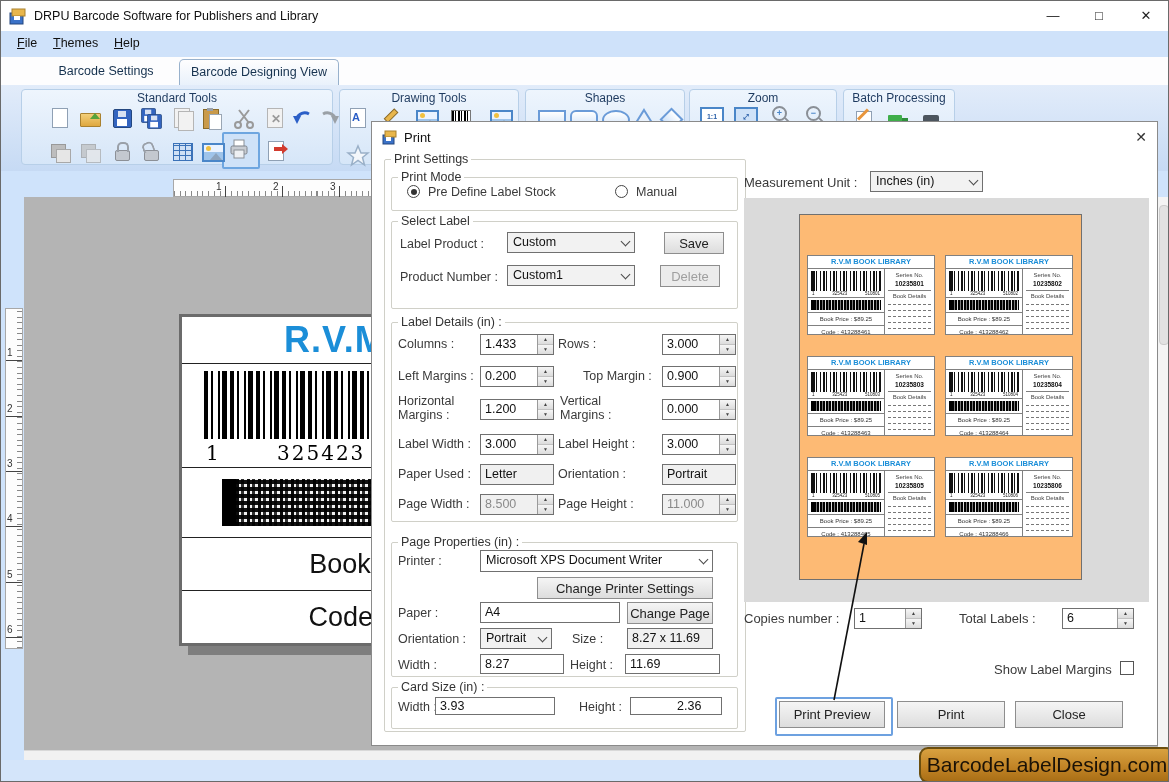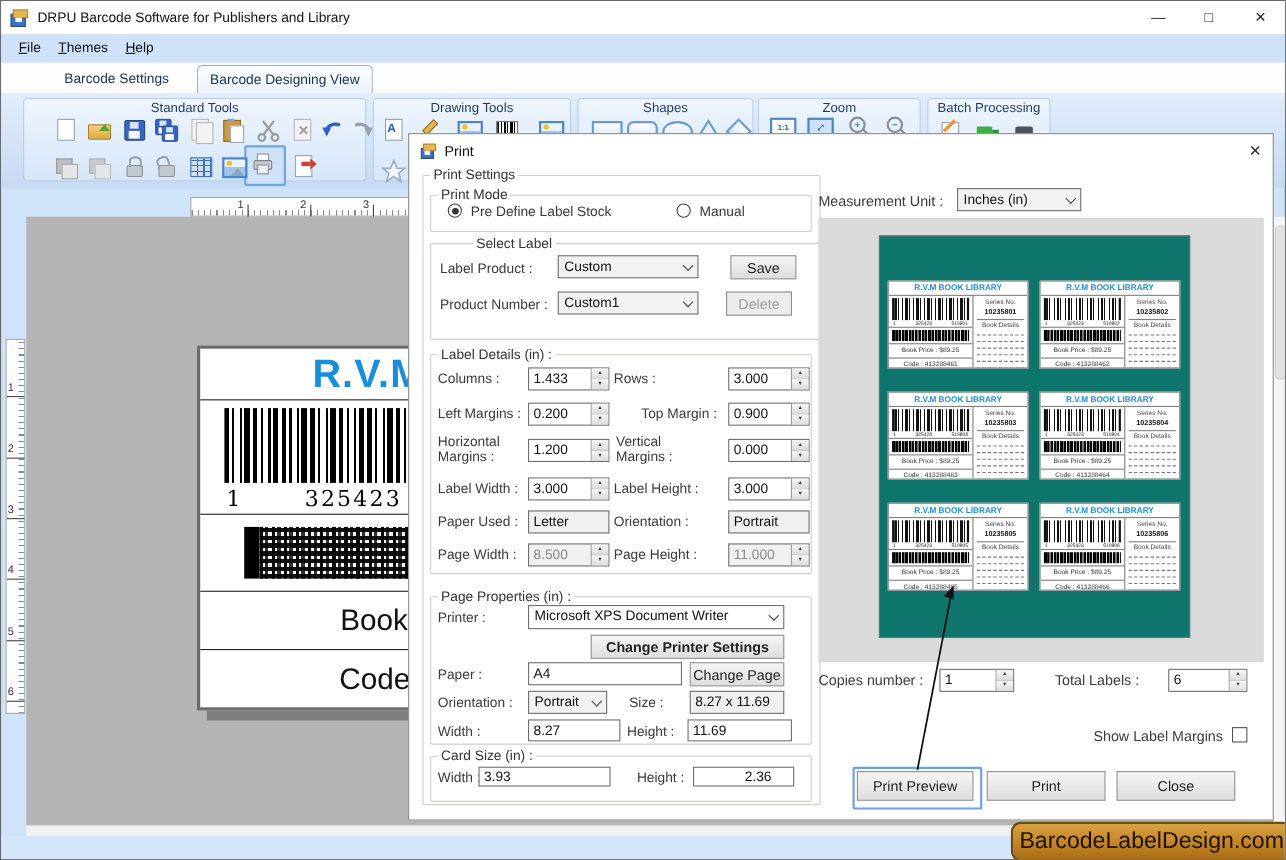--- a/index.html
+++ b/index.html
@@ -107,21 +107,21 @@
   .spin .btns i{flex:1;font-style:normal;font-size:5px;color:#444;background:linear-gradient(#f6f6f6,#dcdcdc);text-align:center;line-height:9px;border-bottom:1px solid #c2c2c2;}
   .spin .btns i:last-child{border-bottom:none;}
   .combo{position:absolute;background:#f2f2f2;border:1px solid #707070;box-sizing:border-box;font-size:12.5px;color:#111;padding:2px 16px 0 5px;height:21px;}
   .combo .chev{position:absolute;right:5px;top:5px;width:6px;height:6px;border-right:1.5px solid #4a4a4a;border-bottom:1.5px solid #4a4a4a;transform:rotate(45deg);}
   .btn{position:absolute;background:linear-gradient(#f5f5f5,#dddddd);border:1px solid #8e8e8e;box-sizing:border-box;text-align:center;font-size:13px;color:#222;}
   .btn.dis{color:#9f9f9f;background:#ececec;}
   .radio{position:absolute;width:13px;height:13px;border:1px solid #444;border-radius:50%;background:#fff;box-sizing:border-box;}
   .radio.sel::after{content:"";position:absolute;left:2.5px;top:2.5px;width:6px;height:6px;border-radius:50%;background:#333;}
   .cbx{position:absolute;width:14px;height:14px;border:1px solid #555;background:#fff;box-sizing:border-box;}
   .preview-panel{left:372px;top:76px;width:405px;height:404px;background:#dadada;}
-  .preview-page{position:absolute;left:55px;top:16px;width:283px;height:366px;background:#0f766e;border:1px solid #707070;box-sizing:border-box;}
+  .preview-page{position:absolute;left:55px;top:16px;width:283px;height:366px;background:#fdba74;border:1px solid #707070;box-sizing:border-box;}
   .labels-grid{position:absolute;left:7px;top:40px;display:grid;grid-template-columns:128px 128px;grid-auto-rows:80px;column-gap:10px;row-gap:21px;}
   .mini-label{border:1px solid #808080;background:#fff;box-sizing:border-box;display:flex;flex-direction:column;overflow:hidden;}
   .ml-header{height:12px;line-height:12px;text-align:center;font-size:7.5px;font-weight:bold;color:#1b8ed8;border-bottom:1px solid #808080;}
   .ml-body{flex:1;display:flex;}
   .ml-left{width:76px;border-right:1px solid #808080;display:flex;flex-direction:column;}
   .ml-bars{height:20px;margin:2px 3px 0;background:repeating-linear-gradient(90deg,#111 0 2px,#fff 2px 3px,#111 3px 4px,#fff 4px 7px,#111 7px 8px,#fff 8px 10px);border-left:2px solid #111;border-right:2px solid #111;}
   .ml-digits{display:flex;justify-content:space-between;padding:0 4px 1px;font-size:4.5px;color:#222;border-bottom:1px solid #808080;}
   .ml-2d{height:10px;margin:2px 3px;background:repeating-linear-gradient(90deg,#000 0 2px,#777 2px 3px,#000 3px 5px,#ddd 5px 6px);border-left:3px solid #000;}
   .ml-price,.ml-code{border-top:1px solid #808080;height:12px;line-height:12px;text-align:center;font-size:6px;color:#333;}
   .ml-right{flex:1;display:flex;flex-direction:column;align-items:center;font-size:6px;color:#444;}
@@ -367,21 +367,21 @@
     </fieldset>
 
     <fieldset class="grpbox" style="left:19px;top:48px;width:345px;height:39px;">
       <legend>Print Mode</legend>
     </fieldset>
     <span class="radio sel" style="left:35px;top:63px;"></span>
     <span class="lbl" style="left:56px;top:63px;">Pre Define Label Stock</span>
     <span class="radio" style="left:243px;top:63px;"></span>
     <span class="lbl" style="left:264px;top:63px;">Manual</span>
 
-    <fieldset class="grpbox" style="left:19px;top:92px;width:345px;height:93px;padding-left:32px;">
+    <fieldset class="grpbox" style="left:19px;top:92px;width:345px;height:93px;">
       <legend>Select Label</legend>
     </fieldset>
     <span class="lbl" style="left:28px;top:115px;">Label Product :</span>
     <div class="combo" style="left:135px;top:110px;width:128px;"><span>Custom</span><i class="chev"></i></div>
     <div class="btn" style="left:292px;top:110px;width:60px;height:22px;line-height:21px;">Save</div>
     <span class="lbl" style="left:28px;top:148px;">Product Number :</span>
     <div class="combo" style="left:135px;top:143px;width:128px;"><span>Custom1</span><i class="chev"></i></div>
     <div class="btn dis" style="left:288px;top:143px;width:60px;height:22px;line-height:21px;">Delete</div>
 
     <fieldset class="grpbox" style="left:19px;top:193px;width:345px;height:205px;">
@@ -475,21 +475,21 @@
           <i>▲</i>
           <i>▼</i>
         </span>
       </div>
 
     <fieldset class="grpbox" style="left:19px;top:413px;width:345px;height:140px;">
       <legend>Page Properties (in) :</legend>
     </fieldset>
     <span class="lbl" style="left:26px;top:432px;">Printer :</span>
     <div class="combo" style="left:108px;top:428px;width:233px;height:22px;background:#fff;"><span>Microsoft XPS Document Writer</span><i class="chev"></i></div>
-    <div class="btn" style="left:165px;top:455px;width:176px;height:22px;line-height:21px;font-weight:bold;">Change Printer Settings</div>
+    <div class="btn" style="left:165px;top:455px;width:176px;height:22px;line-height:21px;">Change Printer Settings</div>
     <span class="lbl" style="left:26px;top:484px;">Paper :</span>
     <div class="inputbox" style="left:108px;top:480px;width:140px;height:21px;">A4</div>
     <div class="btn" style="left:255px;top:480px;width:86px;height:22px;line-height:21px;">Change Page</div>
     <span class="lbl" style="left:26px;top:510px;">Orientation :</span>
     <div class="combo" style="left:108px;top:506px;width:72px;"><span>Portrait</span><i class="chev"></i></div>
     <span class="lbl" style="left:200px;top:510px;">Size :</span>
     <div class="inputbox ro" style="left:255px;top:506px;width:86px;height:21px;">8.27 x 11.69</div>
     <span class="lbl" style="left:26px;top:536px;">Width :</span>
     <div class="inputbox" style="left:108px;top:532px;width:84px;height:20px;">8.27</div>
     <span class="lbl" style="left:198px;top:536px;">Height :</span>

